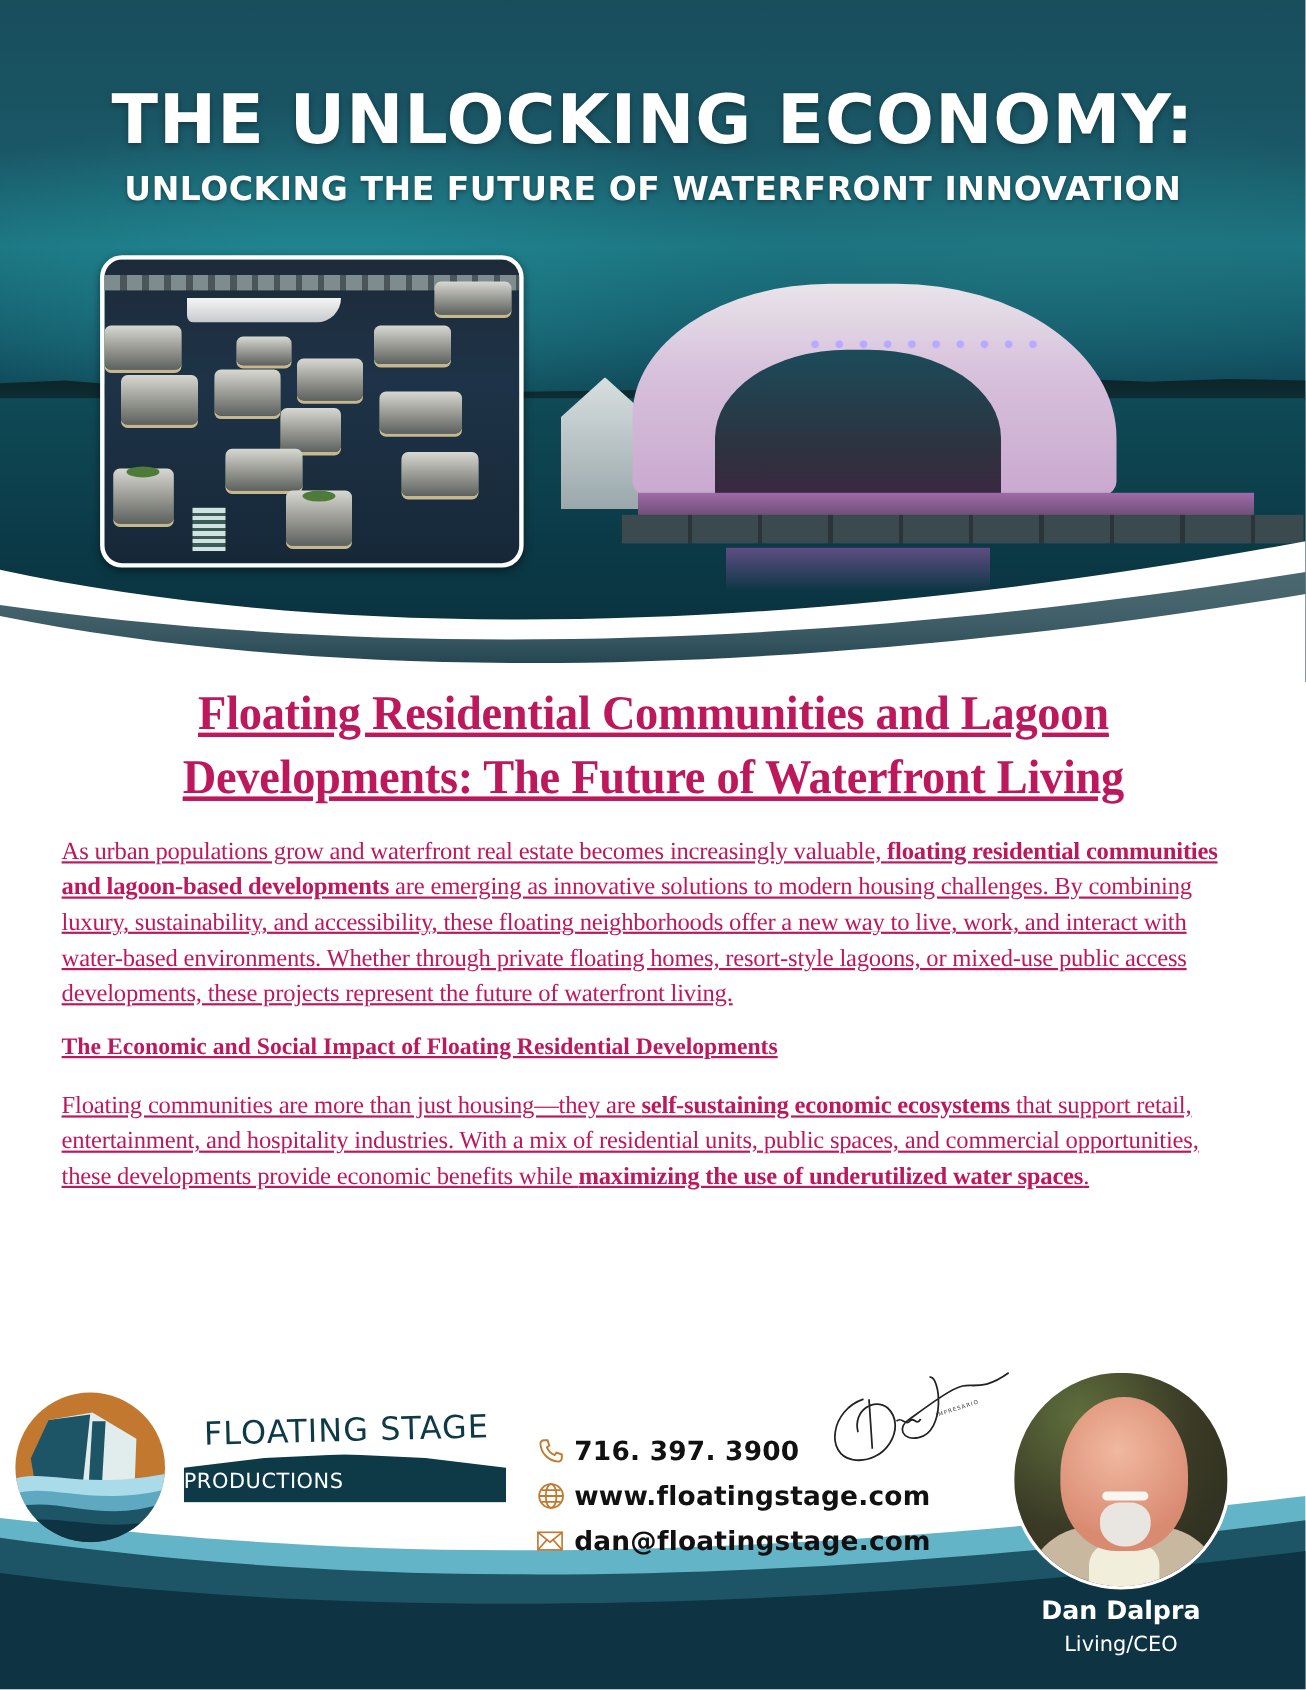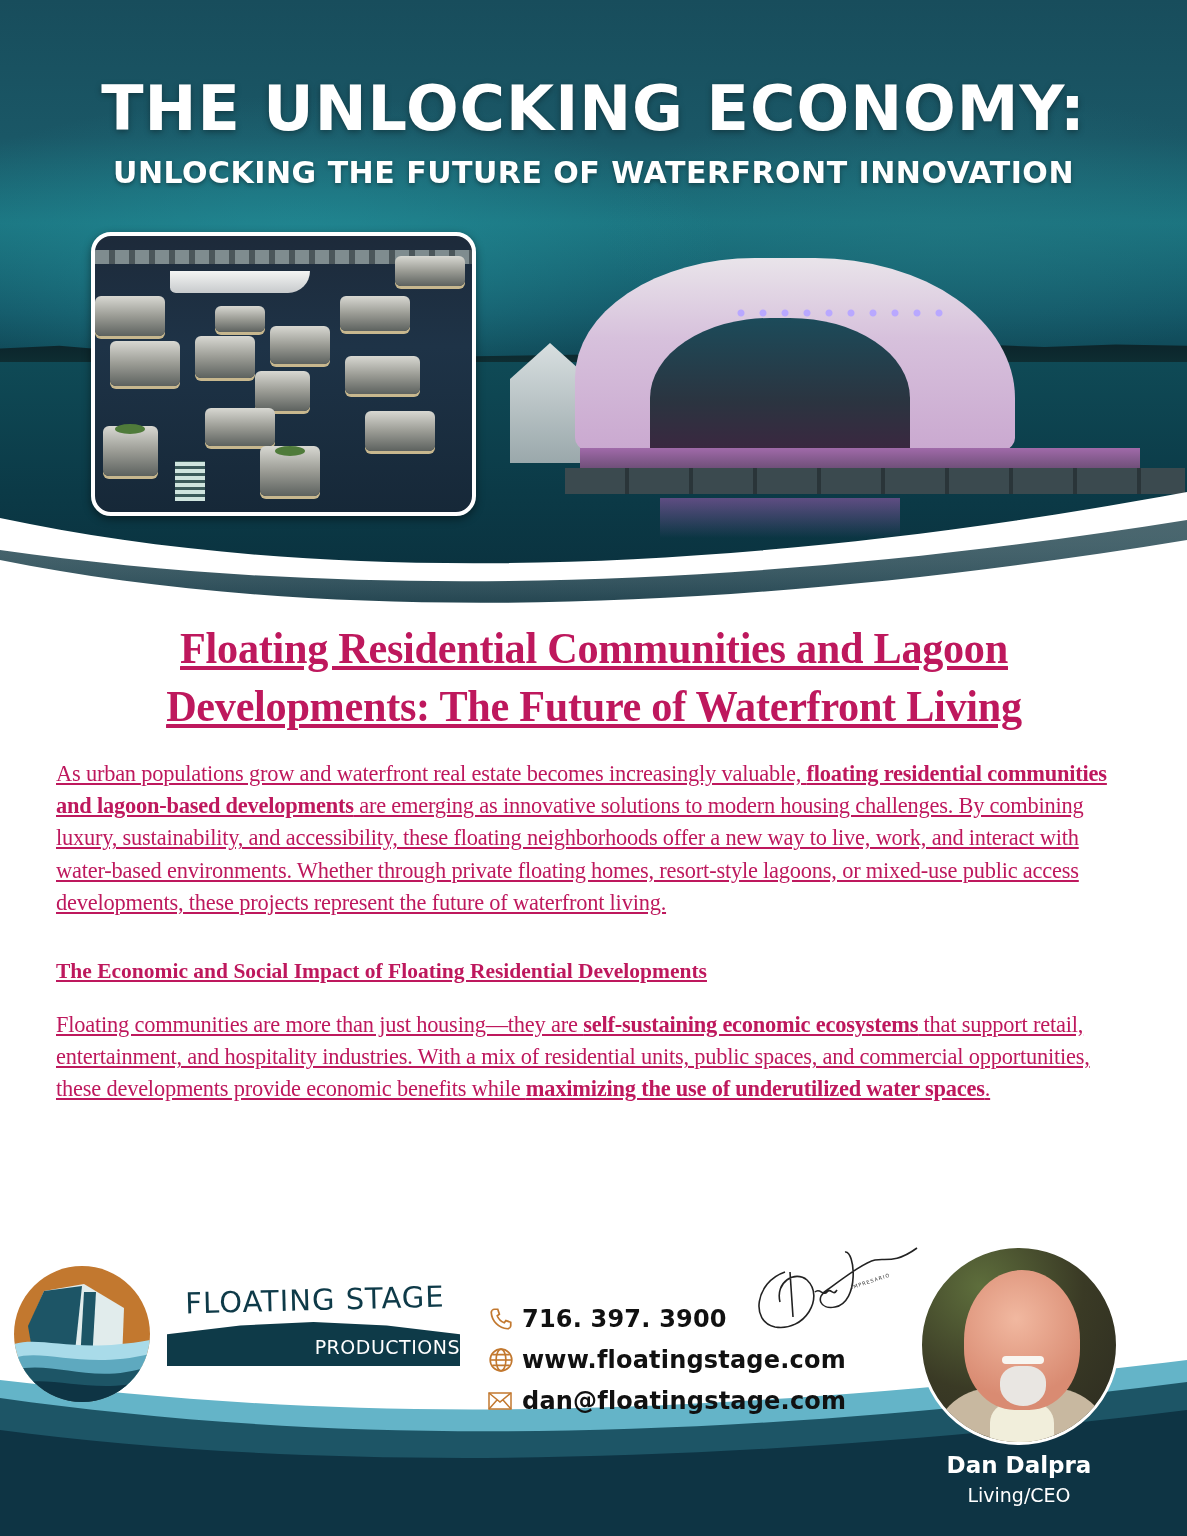--- a/index.html
+++ b/index.html
@@ -79,39 +79,39 @@
 
   
   .article { position: absolute; left: 56px; top: 620px; width: 1076px; font-family: "Liberation Serif", "DejaVu Serif", serif; color: #be185d; text-decoration: underline; }
   .article-title {
     text-align: center; font-family: "Liberation Serif", serif; font-weight: bold;
     font-size: 44px; line-height: 58px; text-decoration: underline; text-decoration-thickness: 3px;
     text-underline-offset: 4px; letter-spacing: -0.3px; transform: scaleX(0.96); transform-origin: center;
   }
   .para { font-size: 22.4px; line-height: 32.2px; margin-top: 22px; letter-spacing: -0.2px; }
   .para b { font-weight: bold; }
-  .section-heading { font-weight: bold; font-size: 21.5px; line-height: 32px; margin-top: 36px; }
+  .section-heading { font-weight: bold; font-size: 21.5px; line-height: 32px; margin-top: 16px; }
 
   
   .footer-waves { position: absolute; left: 0; top: 1360px; width: 1187px; height: 176px; }
   .logo-circle {
     position: absolute; left: 14px; top: 1266px; width: 136px; height: 136px; border-radius: 50%; overflow: hidden;
     background: #c2782f;
   }
   .logo-text-top {
     position: absolute; left: 184px; top: 1283px; width: 262px; text-align: center;
     font-family: "DejaVu Sans", sans-serif; font-size: 29px; color: #0e3a48; letter-spacing: 1px;
     transform: rotate(-1.5deg); font-weight: normal;
   }
   .logo-bar {
     position: absolute; left: 167px; top: 1322px; width: 293px; height: 44px; background: #0e3a48;
     clip-path: polygon(0 28%, 25% 8%, 50% 0, 75% 8%, 100% 28%, 100% 100%, 0 100%);
   }
   .logo-bar-text {
-    position: absolute; left: 167px; top: 1336px; width: 293px; text-align: right;
+    position: absolute; left: 167px; top: 1336px; width: 293px; text-align: left;
     color: #ffffff; font-family: "DejaVu Sans", sans-serif; font-size: 19px; letter-spacing: 0.5px;
   }
   .contact { position: absolute; left: 488px; top: 1298px; }
   .contact-row { display: flex; align-items: center; height: 41px; }
   .contact-row .ic { width: 34px; height: 30px; display: flex; align-items: center; justify-content: flex-start; }
   .contact-row .txt { font-family: "DejaVu Sans", sans-serif; font-weight: bold; font-size: 24px; color: #111; letter-spacing: 0.2px; }
   .signature { position: absolute; left: 745px; top: 1242px; width: 175px; height: 95px; }
   .signature-caption { position: absolute; left: 850px; top: 1278px; font-family: "DejaVu Sans", sans-serif; font-size: 5px; letter-spacing: 1px; color: #333; transform: rotate(-18deg); }
 
   .avatar {

